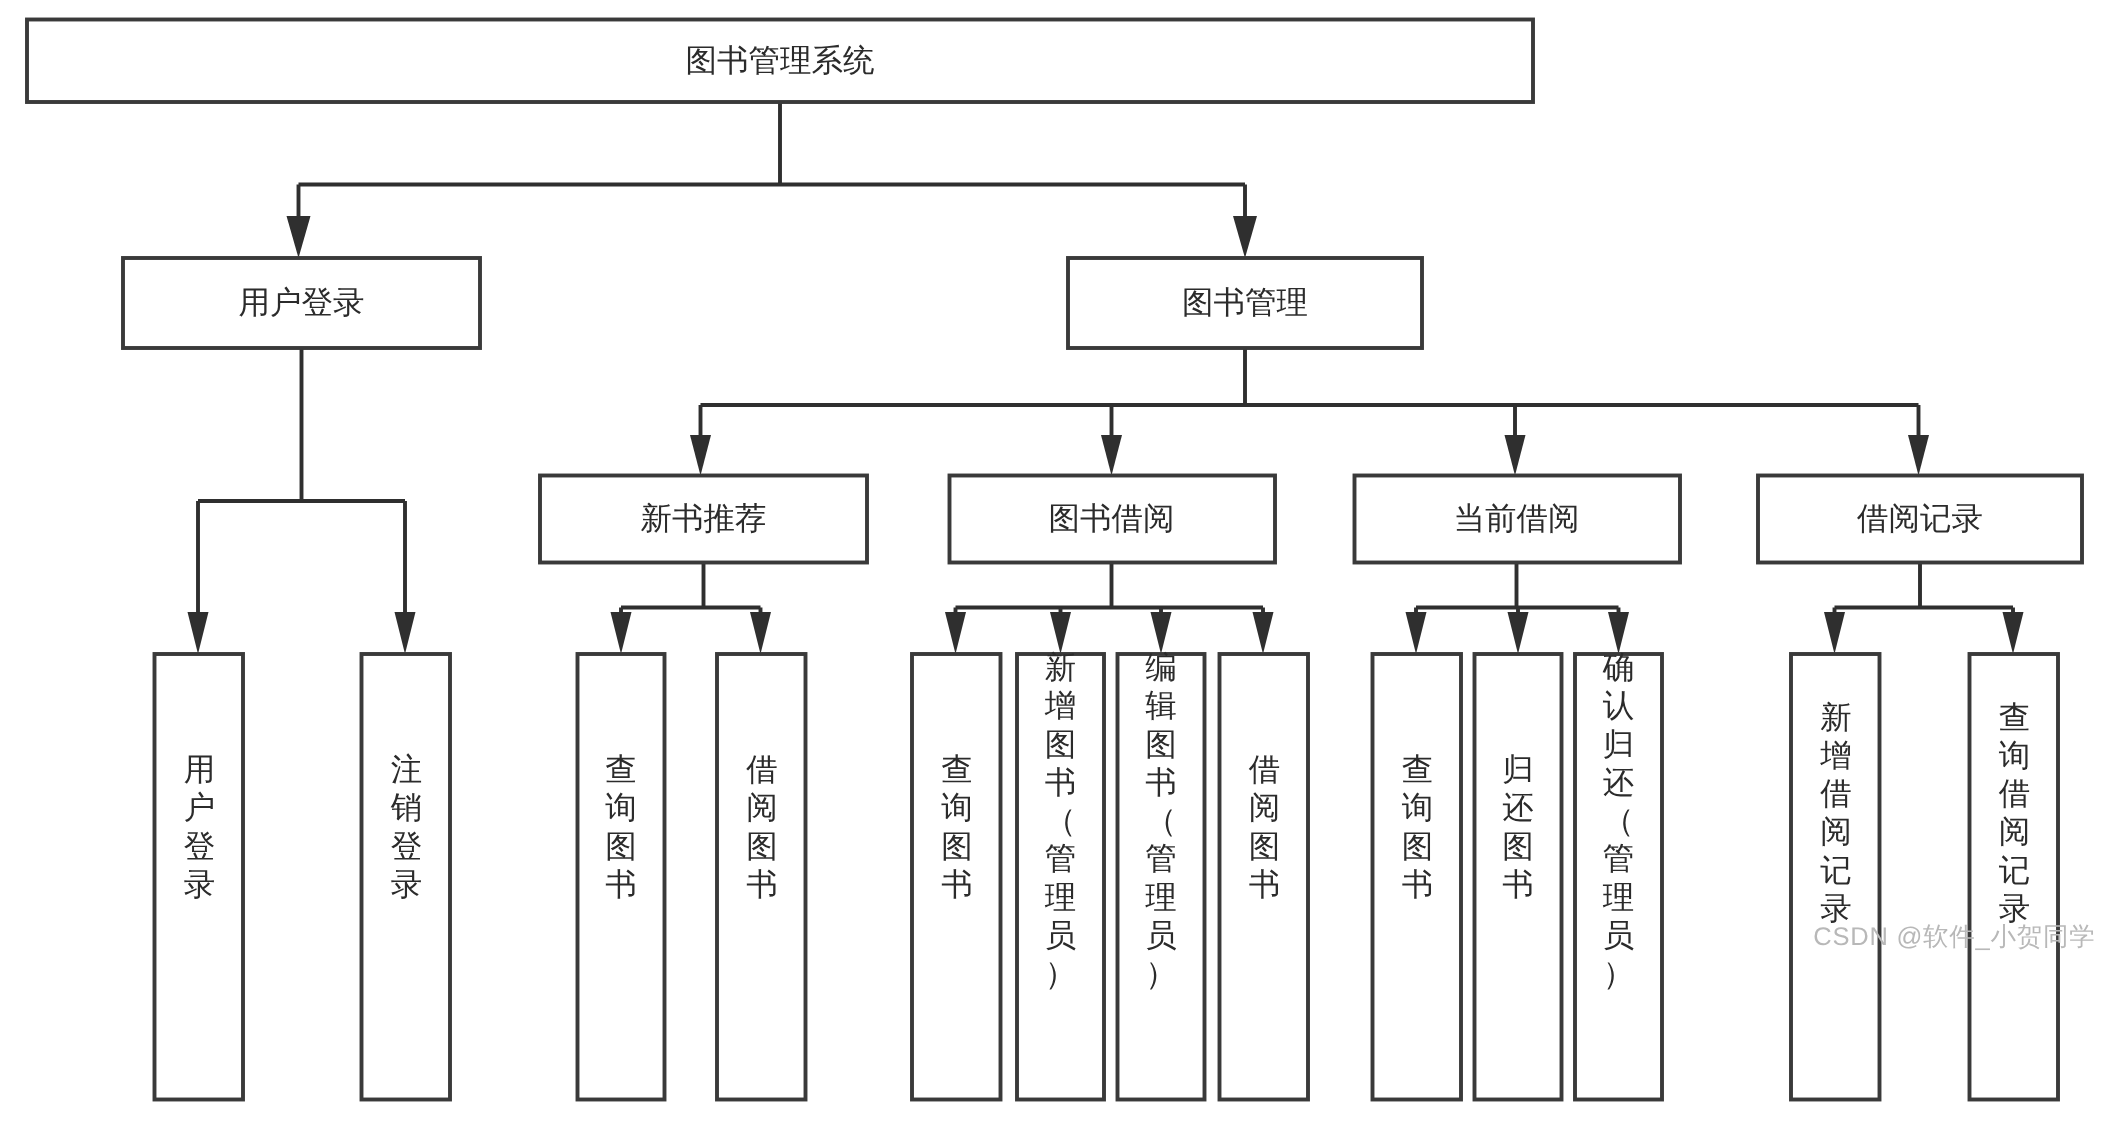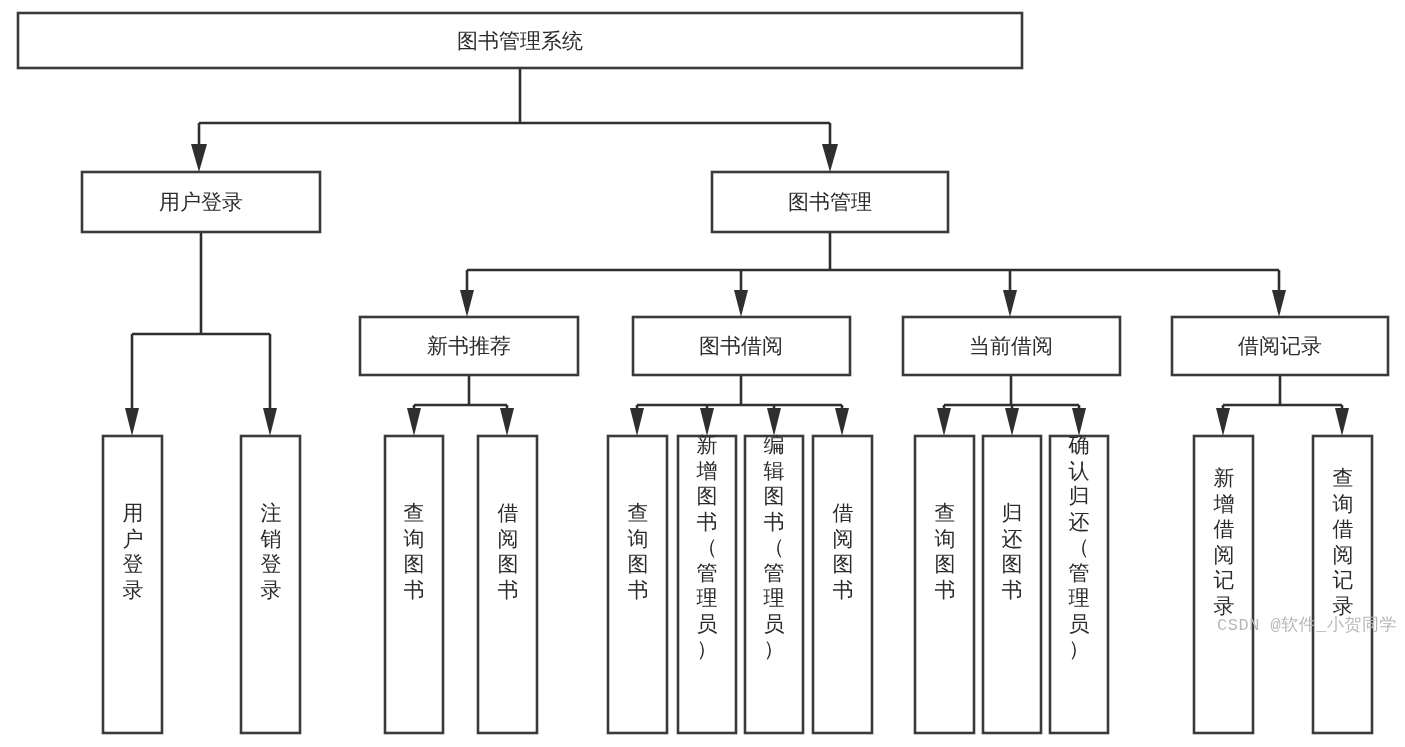--- a/index.html
+++ b/index.html
@@ -52,21 +52,21 @@
   .node-label-vertical {
     fill: #2b2b2b;
     font-family: "Liberation Sans", "DejaVu Sans", sans-serif;
     font-size: 21px;
     text-anchor: middle;
   }
   .watermark-text {
     position: absolute;
     right: 8px;
     bottom: 4px;
-    font-family: Liberation Mono, monospace;
+    font-family: Liberation Sans, sans-serif;
     font-size: 17px;
     color: #b8b8b8;
     white-space: nowrap;
     letter-spacing: 0.5px;
   }
 </style>
 </head>
 <body>
 
 <div id="diagram-root">

